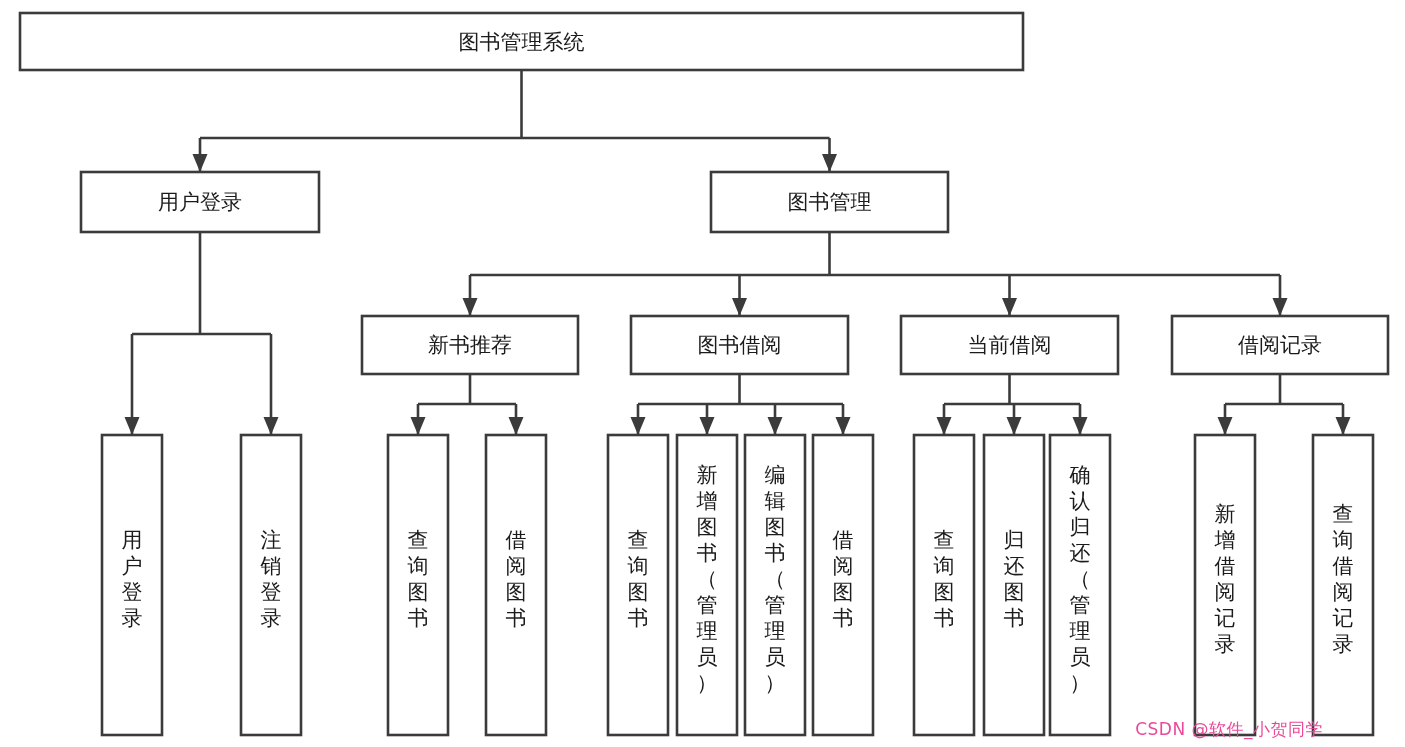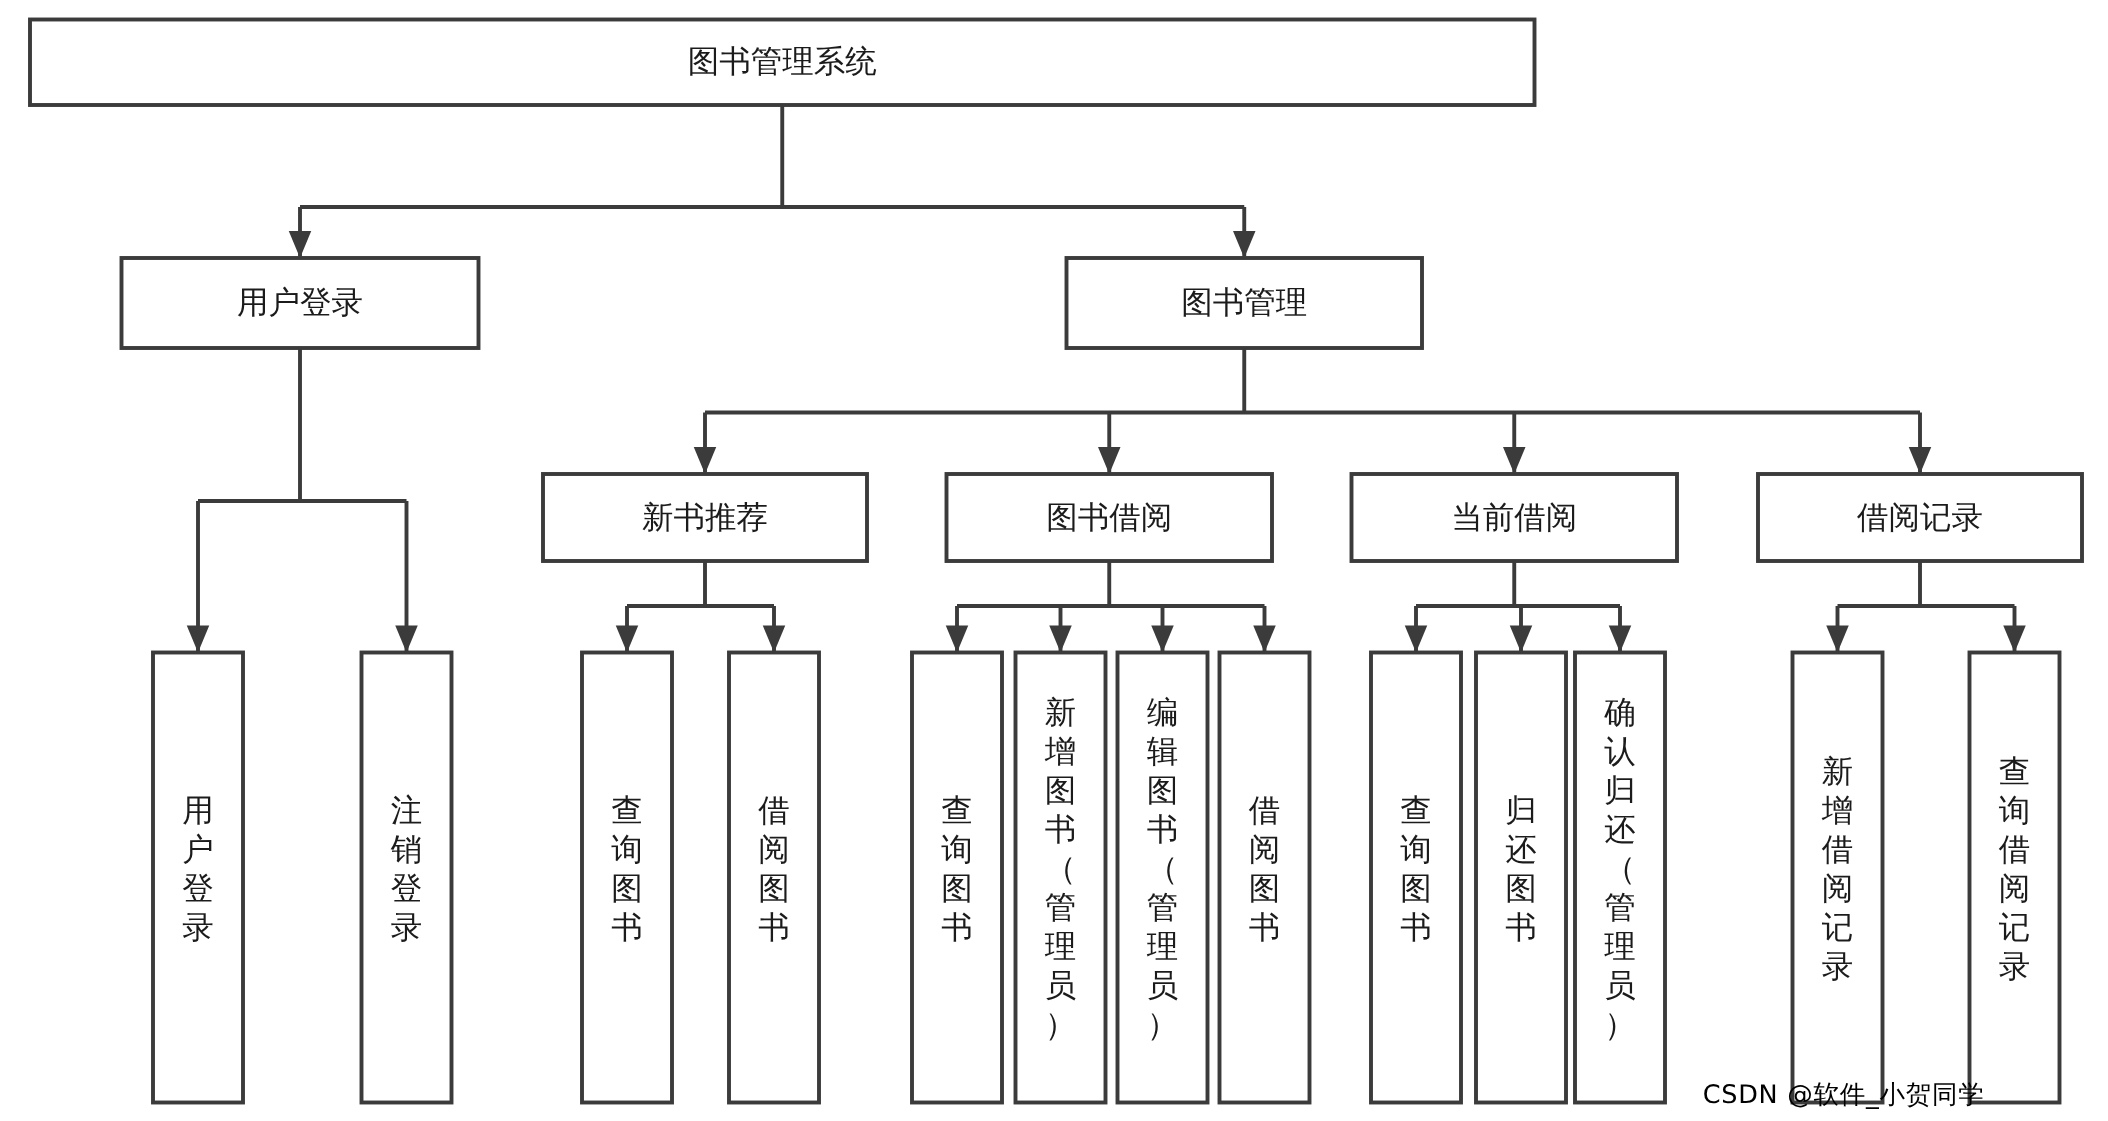--- a/index.html
+++ b/index.html
@@ -53,21 +53,21 @@
   .arrow-head {
     fill: #3b3b3b;
     stroke: none;
   }
   .watermark {
     position: absolute;
     right: 8px;
     bottom: 6px;
     font-family: "DejaVu Sans", "Liberation Sans", sans-serif;
     font-size: 17px;
-    color: #000000;
+    color: #ec4899;
     white-space: nowrap;
     letter-spacing: 0.5px;
     user-select: none;
   }
 </style>
 </head>
 <body>
 
 <div id="diagram-root">
   <svg id="tree-svg" viewBox="0 0 1405 747">

